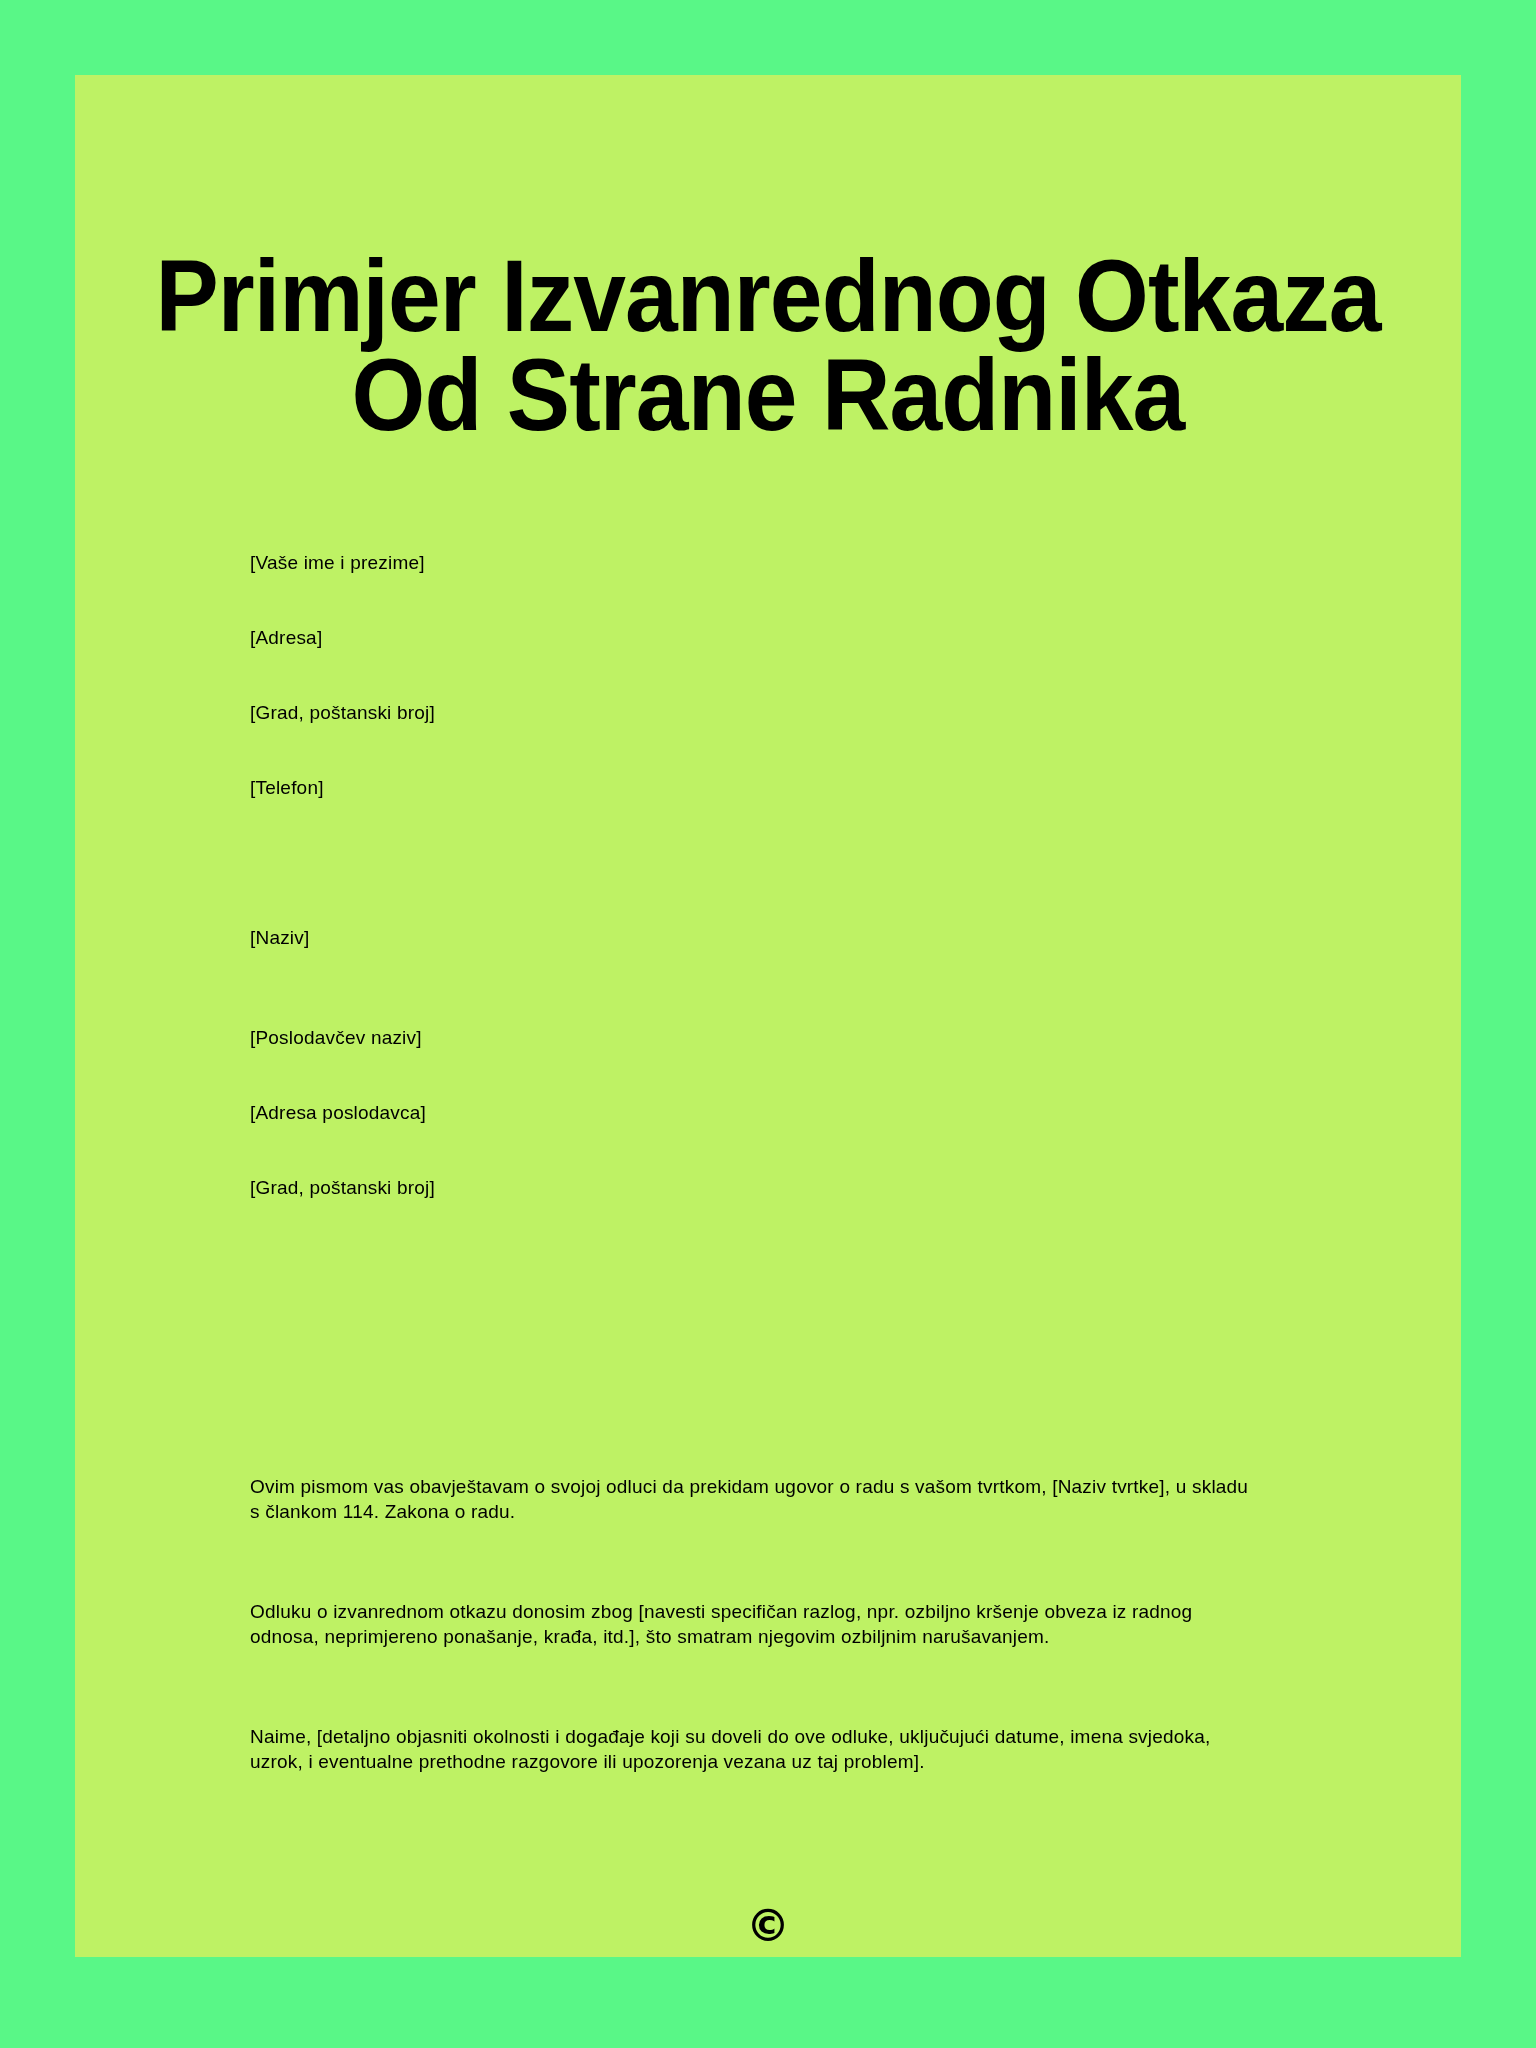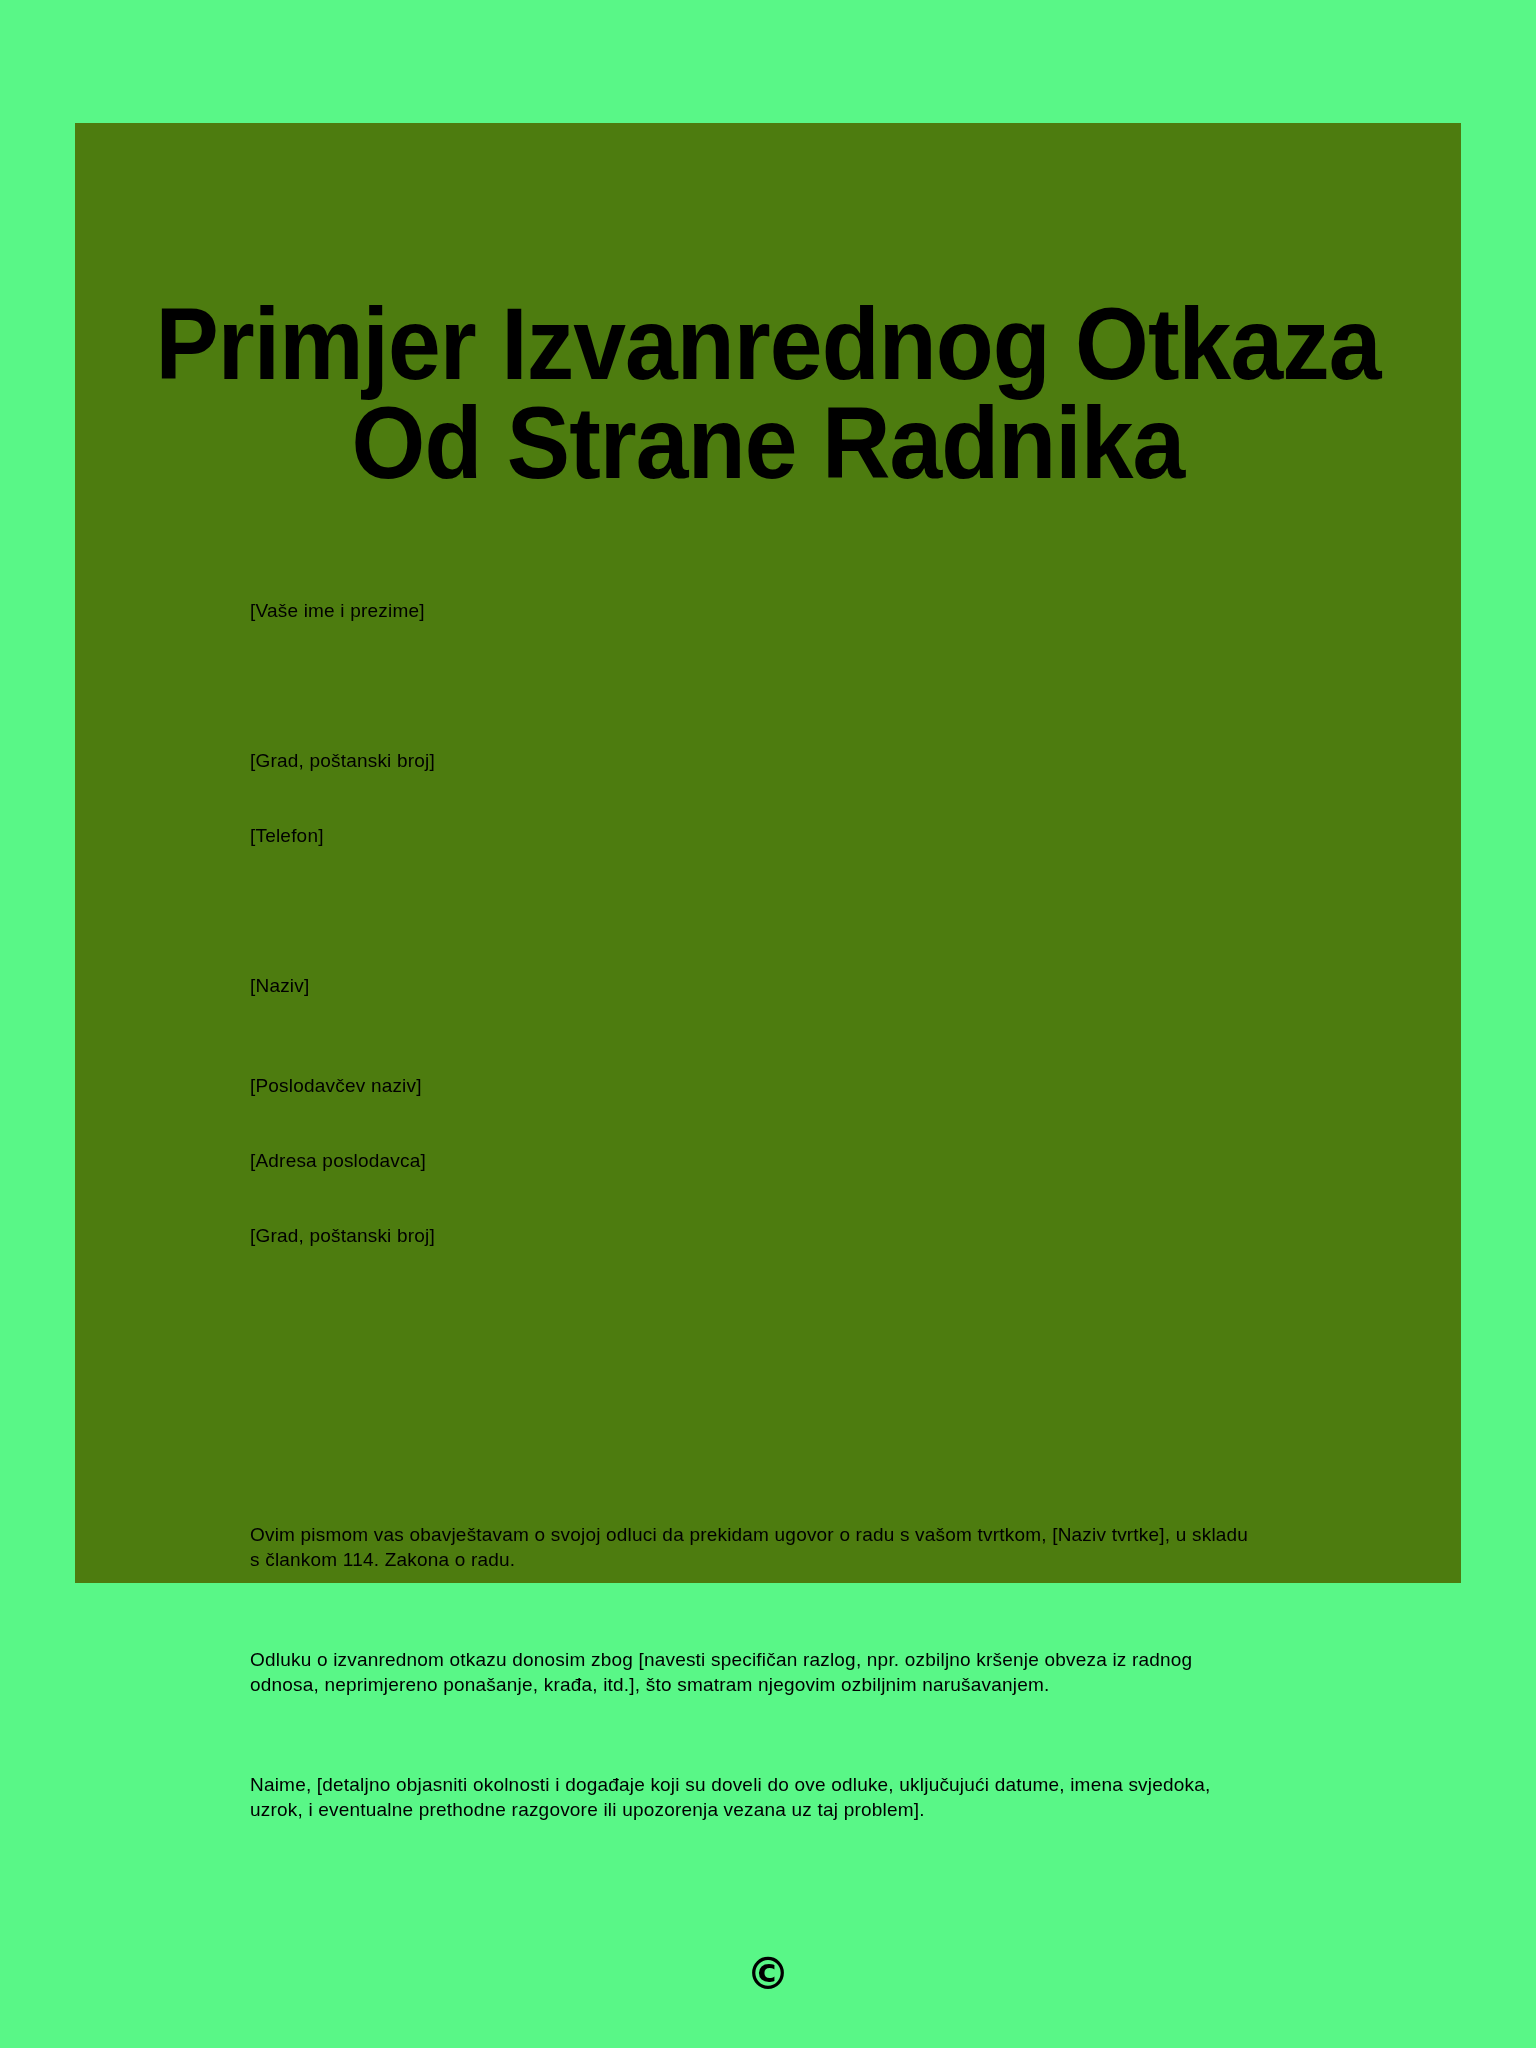--- a/index.html
+++ b/index.html
@@ -13,23 +13,22 @@
       position: relative;
       overflow: hidden;
       font-family: "Liberation Sans", sans-serif;
       color: #000000;
     }
     .card {
       position: absolute;
       left: 75px;
       top: 75px;
       width: 1386px;
-      height: 1460px;
-      background: #4d7c0f;
-      margin-top: 48px;
+      height: 1882px;
+      background: #bef264;
     }
     .title {
       position: absolute;
       left: 0;
       top: 172px;
       width: 1386px;
       margin: 0;
       text-align: center;
       font-family: "Liberation Sans", sans-serif;
       font-weight: 700;
@@ -70,20 +69,21 @@
 <body>
 
 <div class="card">
 
   <h1 class="title">
     <span class="tline">Primjer Izvanrednog Otkaza</span>
     <span class="tline">Od Strane Radnika</span>
   </h1>
 
   <p class="body-text" style="top:475px;">[Vaše ime i prezime]</p>
+  <p class="body-text" style="top:550px;">[Adresa]</p>
   <p class="body-text" style="top:625px;">[Grad, poštanski broj]</p>
   <p class="body-text" style="top:700px;">[Telefon]</p>
   <p class="body-text" style="top:850px;">[Naziv]</p>
 
   <p class="body-text" style="top:950px;">[Poslodavčev naziv]</p>
   <p class="body-text" style="top:1025px;">[Adresa poslodavca]</p>
   <p class="body-text" style="top:1100px;">[Grad, poštanski broj]</p>
 
 
 

